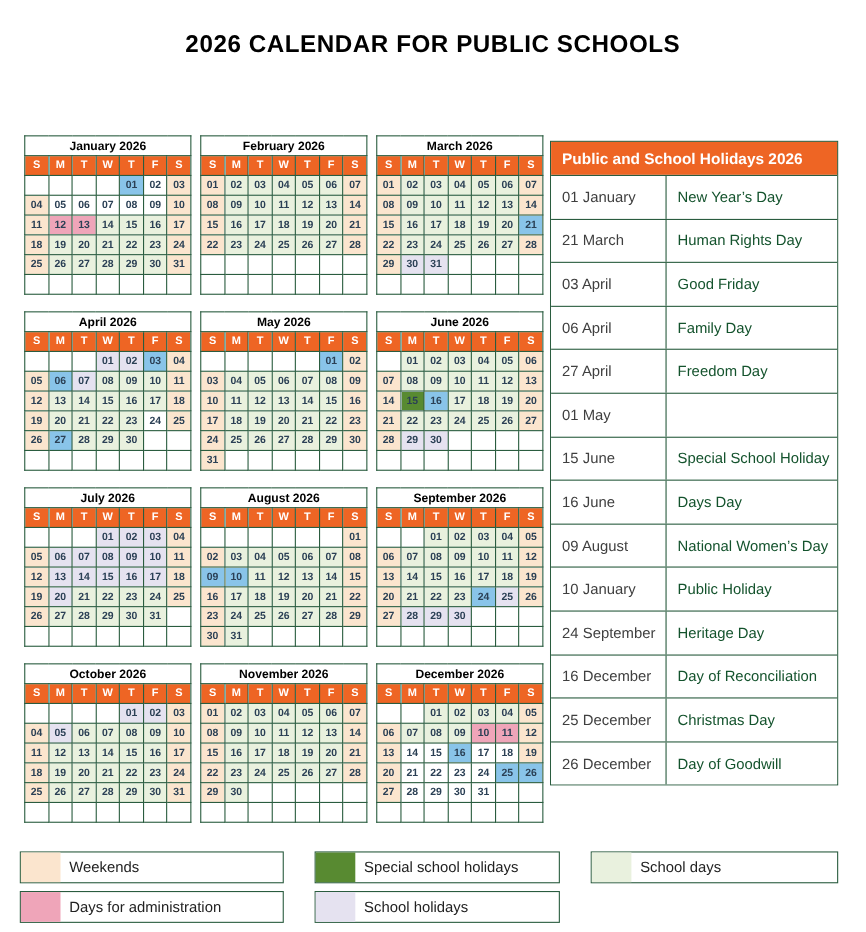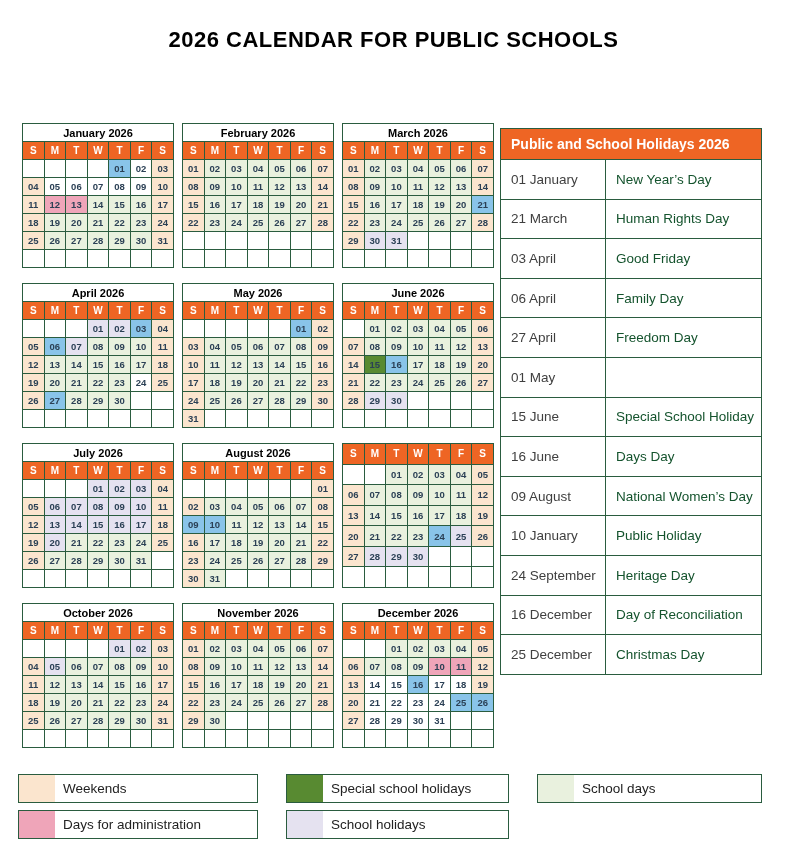--- a/index.html
+++ b/index.html
@@ -605,20 +605,23 @@
             <td class="day"></td>
             <td class="day"></td>
             <td class="day"></td>
             <td class="day"></td>
           </tr>
         </tbody>
       </table>
       <table class="month">
         <tbody>
           <tr>
+            <td colspan="7" class="month-title">September 2026</td>
+          </tr>
+          <tr>
             <td class="dow">S</td>
             <td class="dow">M</td>
             <td class="dow">T</td>
             <td class="dow">W</td>
             <td class="dow">T</td>
             <td class="dow">F</td>
             <td class="dow">S</td>
           </tr>
           <tr>
             <td class="day"></td>
@@ -933,20 +936,24 @@
           <div class="hdate">24 September</div>
           <div class="hname">Heritage Day</div>
         </div>
         <div class="hrow">
           <div class="hdate">16 December</div>
           <div class="hname">Day of Reconciliation</div>
         </div>
         <div class="hrow">
           <div class="hdate">25 December</div>
           <div class="hname">Christmas Day</div>
+        </div>
+        <div class="hrow">
+          <div class="hdate">26 December</div>
+          <div class="hname">Day of Goodwill</div>
         </div>
       </div>
   </div>
   <div class="legend">
       <div class="legend-item">
         <div class="legend-swatch" style="background: rgb(251, 229, 206);"></div>
         <div class="legend-label">Weekends</div>
       </div>
       <div class="legend-item">
         <div class="legend-swatch" style="background: rgb(88, 138, 49);"></div>

